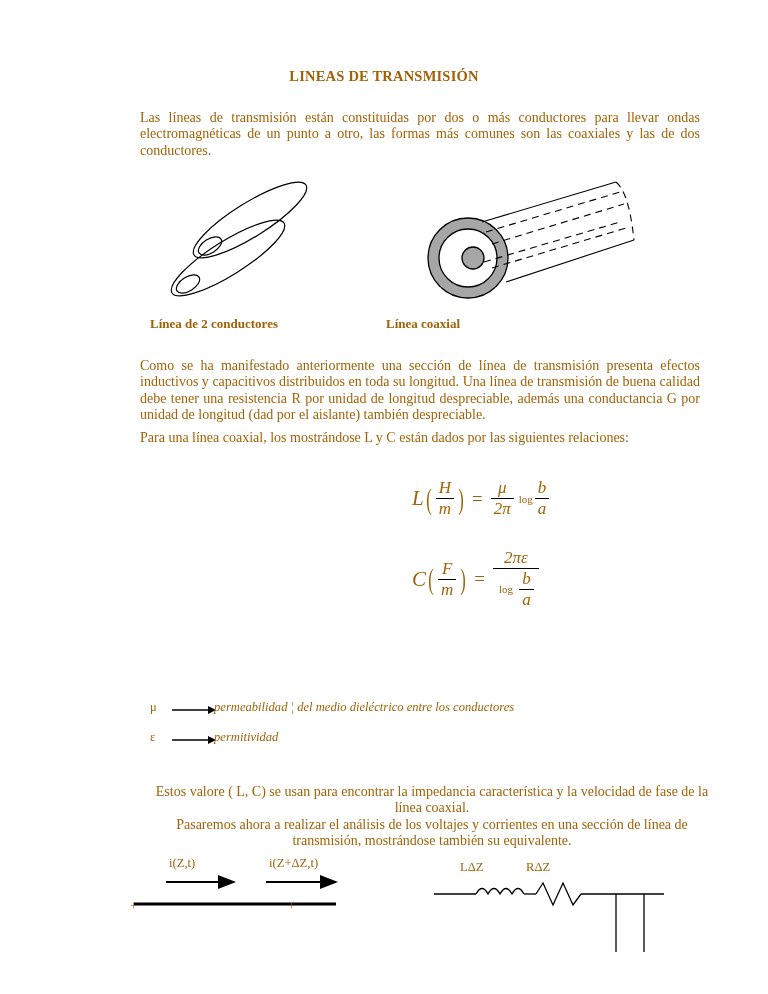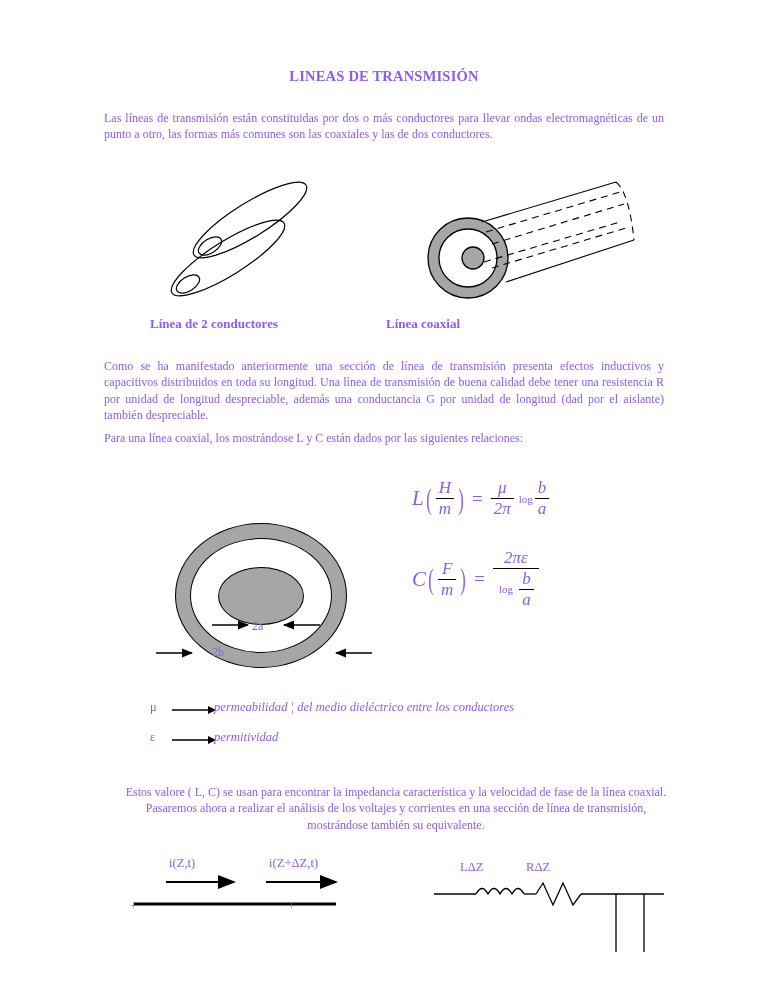--- a/index.html
+++ b/index.html
@@ -6,39 +6,40 @@
     margin: 0;
     padding: 0;
     background: #ffffff;
   }
   .page {
     position: relative;
     width: 768px;
     height: 994px;
     background: #ffffff;
     font-family: "Liberation Serif", serif;
-    color: #8b5cf6;
+    color: #a16207;
     overflow: hidden;
   }
   .title {
     position: absolute;
     top: 68px;
     left: 0;
     width: 768px;
     text-align: center;
     font-size: 14.5px;
     font-weight: bold;
     letter-spacing: 0.2px;
   }
   .para {
     position: absolute;
-    font-size: 12px;
+    font-size: 14px;
     line-height: 16.4px;
     text-align: justify;
     text-justify: inter-word;
+    margin-left: 36px;
   }
   .p1 { top: 110px; left: 104px; width: 560px; }
   .p2 { top: 358px; left: 104px; width: 560px; }
   .p3 { top: 430px; left: 104px; width: 560px; }
   .p4 { top: 784px; left: 116px; width: 560px; text-align: center; }
 
   
   .fig1 {
     position: absolute;
     top: 162px;
@@ -257,42 +258,20 @@
           <span class="lg">log</span>
           <span class="frac">
             <span class="num">b</span>
             <span class="den">a</span>
           </span>
         </span>
       </span>
     </div>
   </div>
 
-  <div class="fig3">
-    <div class="ring-outer"></div>
-    <div class="ring-inner"></div>
-    <div class="core"></div>
-    <div class="lbl-2a">2a</div>
-    <div class="lbl-2b">2b</div>
-    <svg style="position:absolute;top:0;left:0;" width="260" height="185" viewBox="0 0 260 185">
-      <defs>
-        <marker id="ah" markerWidth="9" markerHeight="7" refX="8" refY="3.5" orient="auto">
-          <polygon points="0 0, 9 3.5, 0 7" fill="#000"></polygon>
-        </marker>
-      </defs>
-      <g stroke="#000" stroke-width="1.3" fill="none">
-
-        <line x1="62" y1="120" x2="98" y2="120" marker-end="url(#ah)"></line>
-        <line x1="170" y1="120" x2="134" y2="120" marker-end="url(#ah)"></line>
-
-        <line x1="6" y1="148" x2="42" y2="148" marker-end="url(#ah)"></line>
-        <line x1="222" y1="148" x2="186" y2="148" marker-end="url(#ah)"></line>
-      </g>
-    </svg>
-  </div>
 
   <div class="legend">
     <div class="legend-row">
       <span class="legend-sym">μ</span>
       <span class="legend-arrow">
         <svg width="44" height="10" viewBox="0 0 44 10">
           <line x1="0" y1="5" x2="36" y2="5" stroke="#000" stroke-width="1.4"></line>
           <polygon points="36,1 44,5 36,9" fill="#000"></polygon>
         </svg>
       </span>

